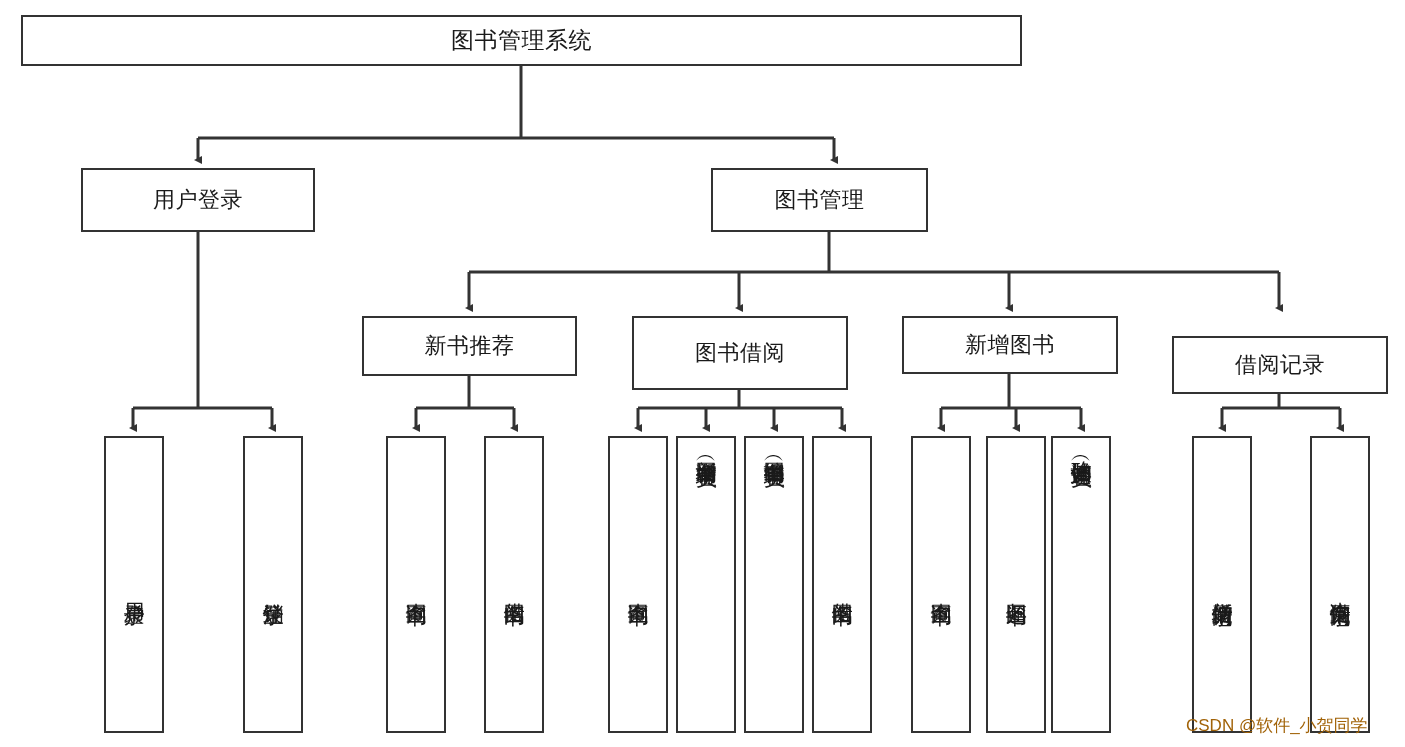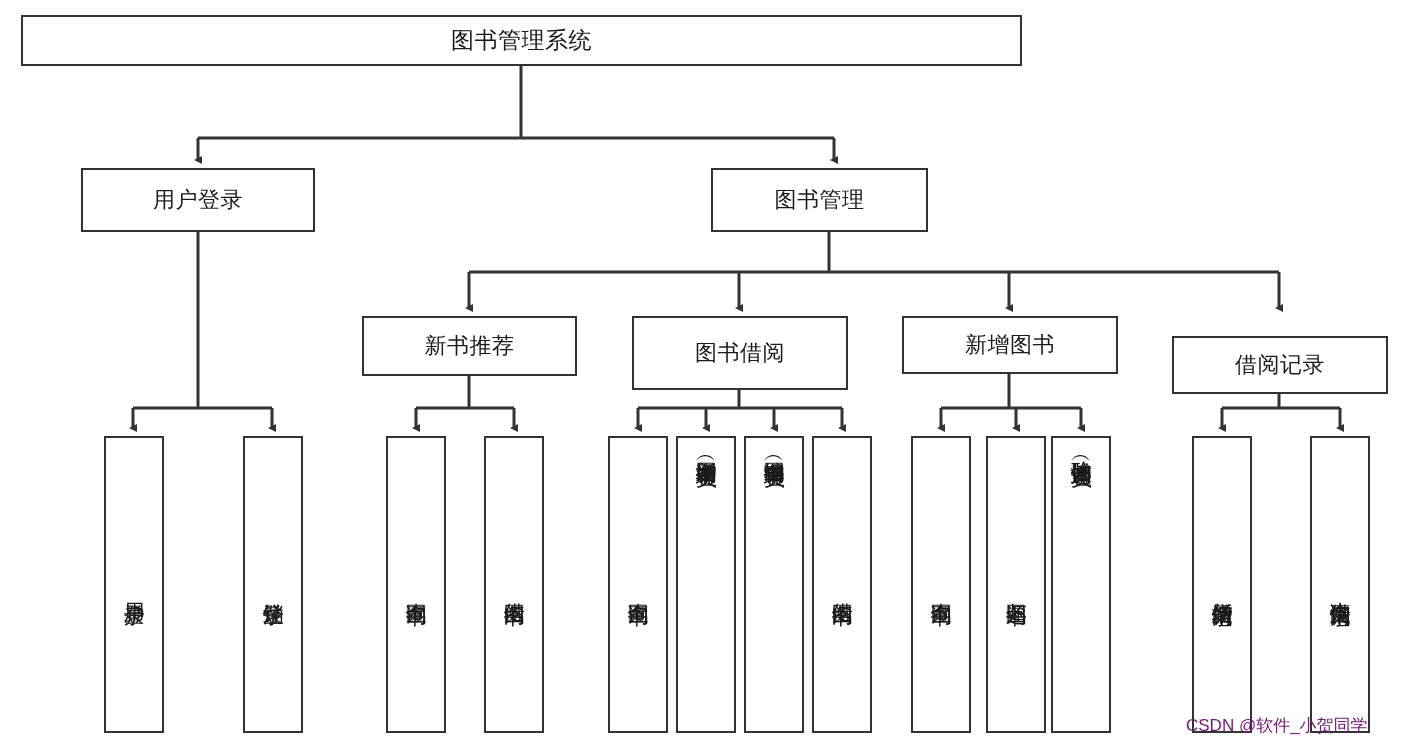--- a/index.html
+++ b/index.html
@@ -59,21 +59,21 @@
     letter-spacing: 1px;
   }
   .node.root .node-label { font-size: 23px; }
   .node.level2 .node-label { font-size: 22px; }
   .node.level3 .node-label { font-size: 22px; }
   #watermark {
     position: absolute;
     left: 1186px;
     top: 714px;
     font-size: 17px;
-    color: #701a75;
+    color: #a16207;
     z-index: 5;
     white-space: nowrap;
     user-select: none;
   }
 </style>
 </head>
 <body>
 
 <div id="diagram-root">
 

